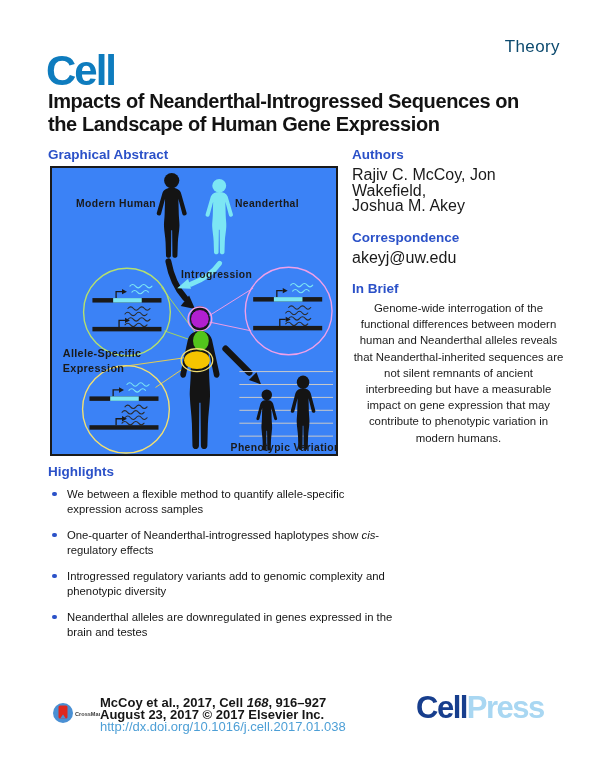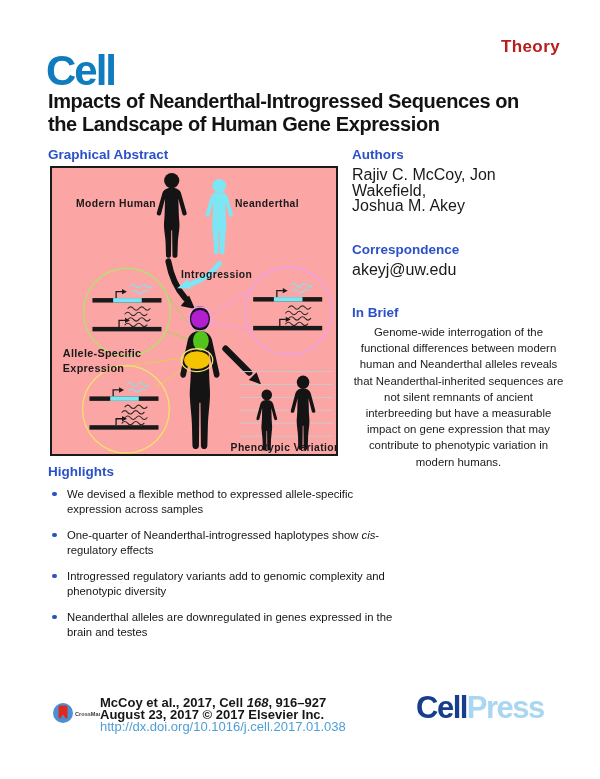--- a/index.html
+++ b/index.html
@@ -1,32 +1,32 @@
 <!DOCTYPE html>
 <html><head>
 <meta charset="utf-8">
 <style>
   html,body{margin:0;padding:0;background:#e8e8e8;}
   .page{
     position:relative;width:600px;height:779px;background:#ffffff;
     font-family:"Liberation Sans","DejaVu Sans",sans-serif;color:#161616;
     overflow:hidden;margin:0 auto;
   }
-  .theory{position:absolute;top:37px;right:40px;font-size:17px;font-weight:bold;color:#b91c1c;letter-spacing:.4px;}
+  .theory{position:absolute;top:37px;right:40px;font-size:17px;font-weight:normal;color:#0c4a6e;letter-spacing:.4px;}
   .cell-logo{position:absolute;left:46px;top:50px;font-size:42px;line-height:1;font-weight:bold;color:#0e7cbe;letter-spacing:-2px;}
   .title{position:absolute;left:48px;top:90px;font-size:20px;font-weight:bold;color:#131313;line-height:22.5px;letter-spacing:-.4px;width:520px;}
   .blue-h{font-size:13.5px;font-weight:bold;color:#2b51c8;}
   .ga-h{position:absolute;left:48px;top:147px;}
-  .ga-box{position:absolute;left:50px;top:166px;width:288px;height:290px;border:2px solid #1a1a1a;box-sizing:border-box;background:#fca5a5;}
+  .ga-box{position:absolute;left:50px;top:166px;width:288px;height:290px;border:2px solid #1a1a1a;box-sizing:border-box;background:#3b82f6;}
   .ga-box svg{display:block;width:100%;height:100%;}
   .right-col{position:absolute;left:352px;top:147px;width:213px;}
   .right-col .body{font-size:16px;line-height:15.5px;color:#1a1a1a;}
   .names{margin-top:5px;}
   .corr-h{margin-top:5px;}
-  .sec{margin-top:28px;}
+  .sec{margin-top:16px;}
   .inbrief-text{margin-top:4px;font-size:11.4px;line-height:16.2px;color:#1a1a1a;text-align:center;}
   .highlights{position:absolute;left:48px;top:464px;width:360px;}
   .hl-list{margin:8px 0 0;padding:0;list-style:none;}
   .hl-list li{position:relative;padding-left:19px;font-size:11.3px;line-height:14.5px;color:#151515;margin-bottom:12px;width:335px;}
   .hl-list li::before{content:"";position:absolute;left:4px;top:4.5px;width:4.5px;height:4.5px;border-radius:50%;background:#2b51c8;}
   .crossmark{position:absolute;left:52px;top:700px;}
   .cite{position:absolute;left:100px;top:697px;font-size:13px;line-height:11.8px;font-weight:bold;color:#161616;}
   .cite .doi{display:block;font-weight:normal;color:#4d9fd6;text-decoration:none;}
   .cellpress{position:absolute;left:416px;top:692px;font-size:31px;font-weight:bold;letter-spacing:-1.5px;line-height:1;}
   .cellpress .d{color:#173e8d;}
@@ -142,21 +142,21 @@
     </div>
     <div class="blue-h sec">Correspondence</div>
     <div class="body corr-h">akeyj@uw.edu</div>
     <div class="blue-h sec">In Brief</div>
     <div class="inbrief-text">Genome-wide interrogation of the functional differences between modern human and Neanderthal alleles reveals that Neanderthal-inherited sequences are not silent remnants of ancient interbreeding but have a measurable impact on gene expression that may contribute to phenotypic variation in modern humans.</div>
   </div>
 
   <div class="highlights">
     <div class="blue-h">Highlights</div>
     <ul class="hl-list">
-      <li><span>We devised a flexible method to expressed allele-specific expression across samples</span><i></i><span></span></li>
+      <li><span>We between a flexible method to quantify allele-specific expression across samples</span><i></i><span></span></li>
       <li><span>One-quarter of Neanderthal-introgressed haplotypes show </span><i>cis</i><span>-regulatory effects</span></li>
       <li><span>Introgressed regulatory variants add to genomic complexity and phenotypic diversity</span><i></i><span></span></li>
       <li><span>Neanderthal alleles are downregulated in genes expressed in the brain and testes</span><i></i><span></span></li>
     </ul>
   </div>
 
   <div class="crossmark">
     <svg width="48" height="28" viewBox="0 0 48 28">
       <circle cx="11" cy="13" r="10" fill="#4a90d4"></circle>
       <rect x="6.5" y="5.5" width="9" height="13" rx="1.5" fill="#e0281e"></rect>

